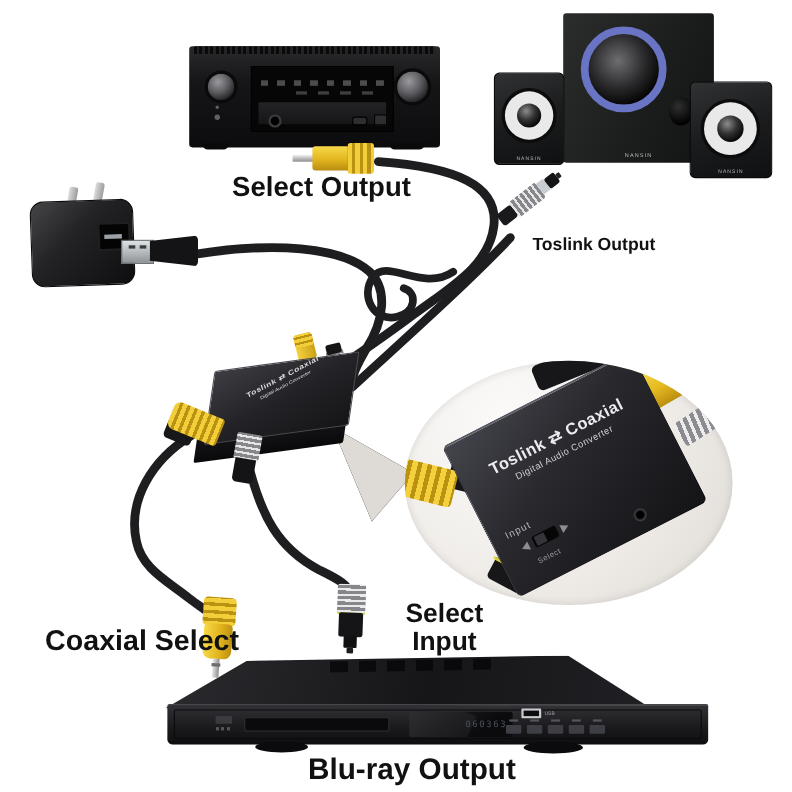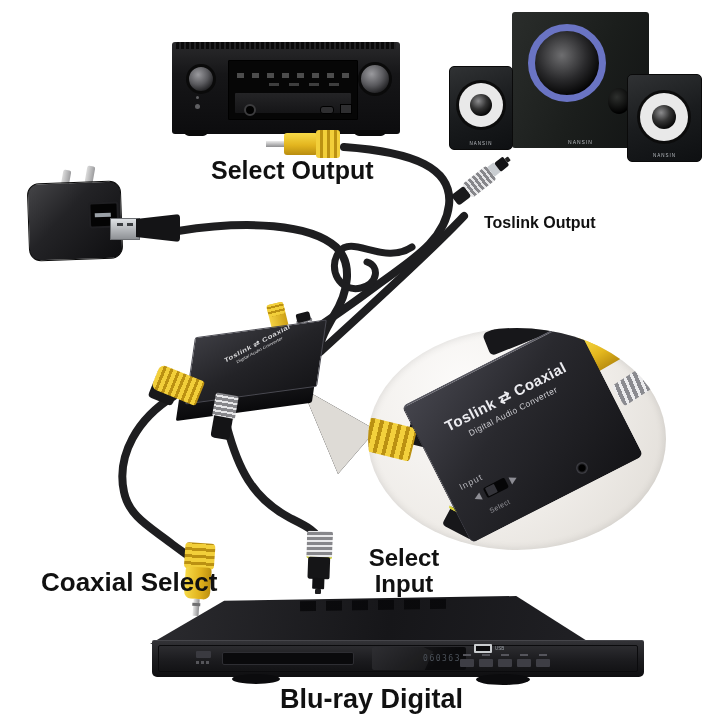--- a/index.html
+++ b/index.html
@@ -383,15 +383,15 @@
       <div class="br-btn" style="left:346px;"></div>
       <div class="br-dash" style="left:349px;"></div>
       <div class="br-btn" style="left:365px;"></div>
       <div class="br-dash" style="left:368px;"></div>
       <div class="br-btn" style="left:384px;"></div>
       <div class="br-dash" style="left:387px;"></div>
     </div>
     <div class="br-foot" style="left:82px;top:78px;width:48px;height:10px;"></div>
     <div class="br-foot" style="left:326px;top:78px;width:54px;height:11px;"></div>
   </div>
-  <div class="lbl" id="lblBluray" style="left:280px;top:684px;font-size:27px;">Blu-ray Digital</div>
+  <div class="lbl" id="lblBluray" style="left:280px;top:684px;font-size:27px;">Blu-ray Output</div>
 
 </div>
 
 </body></html>

